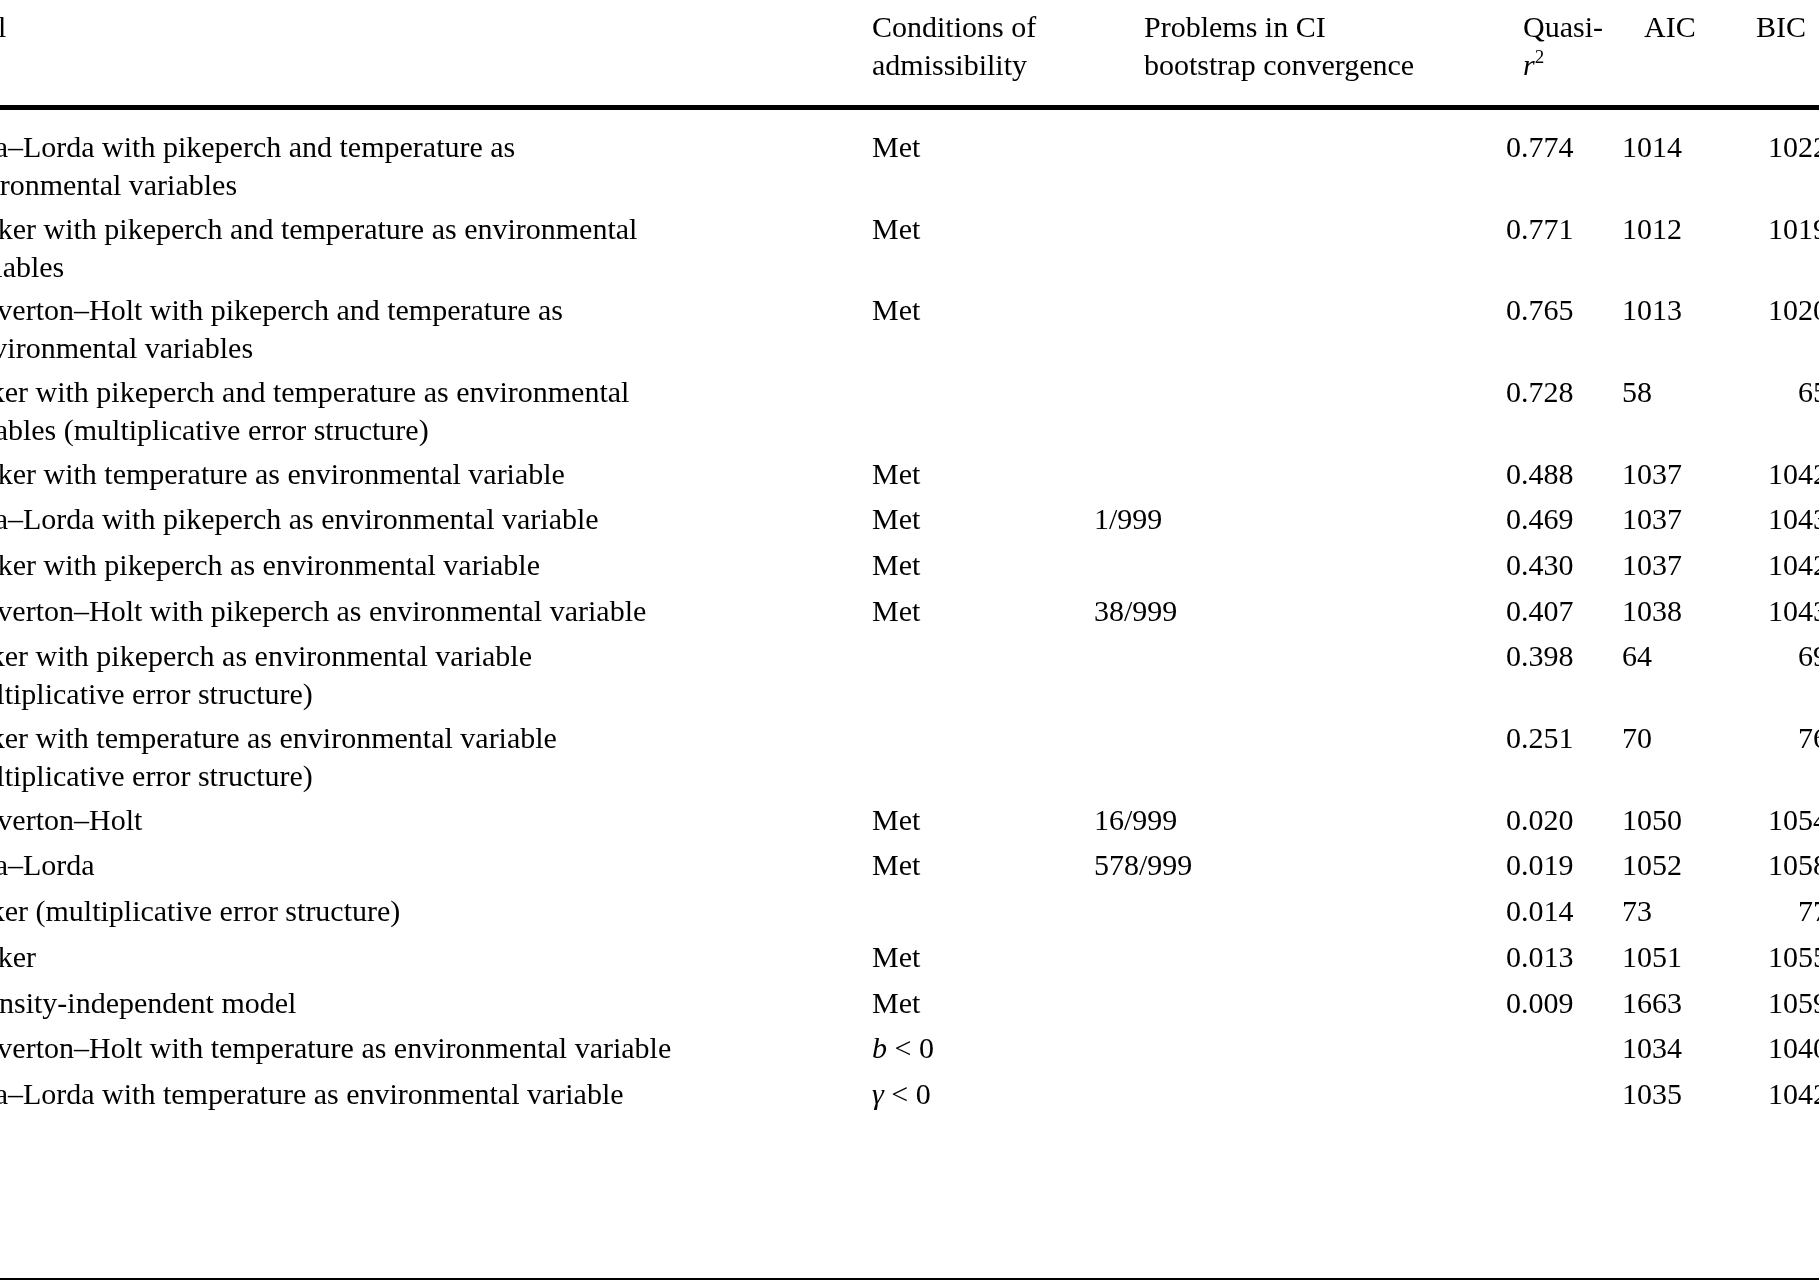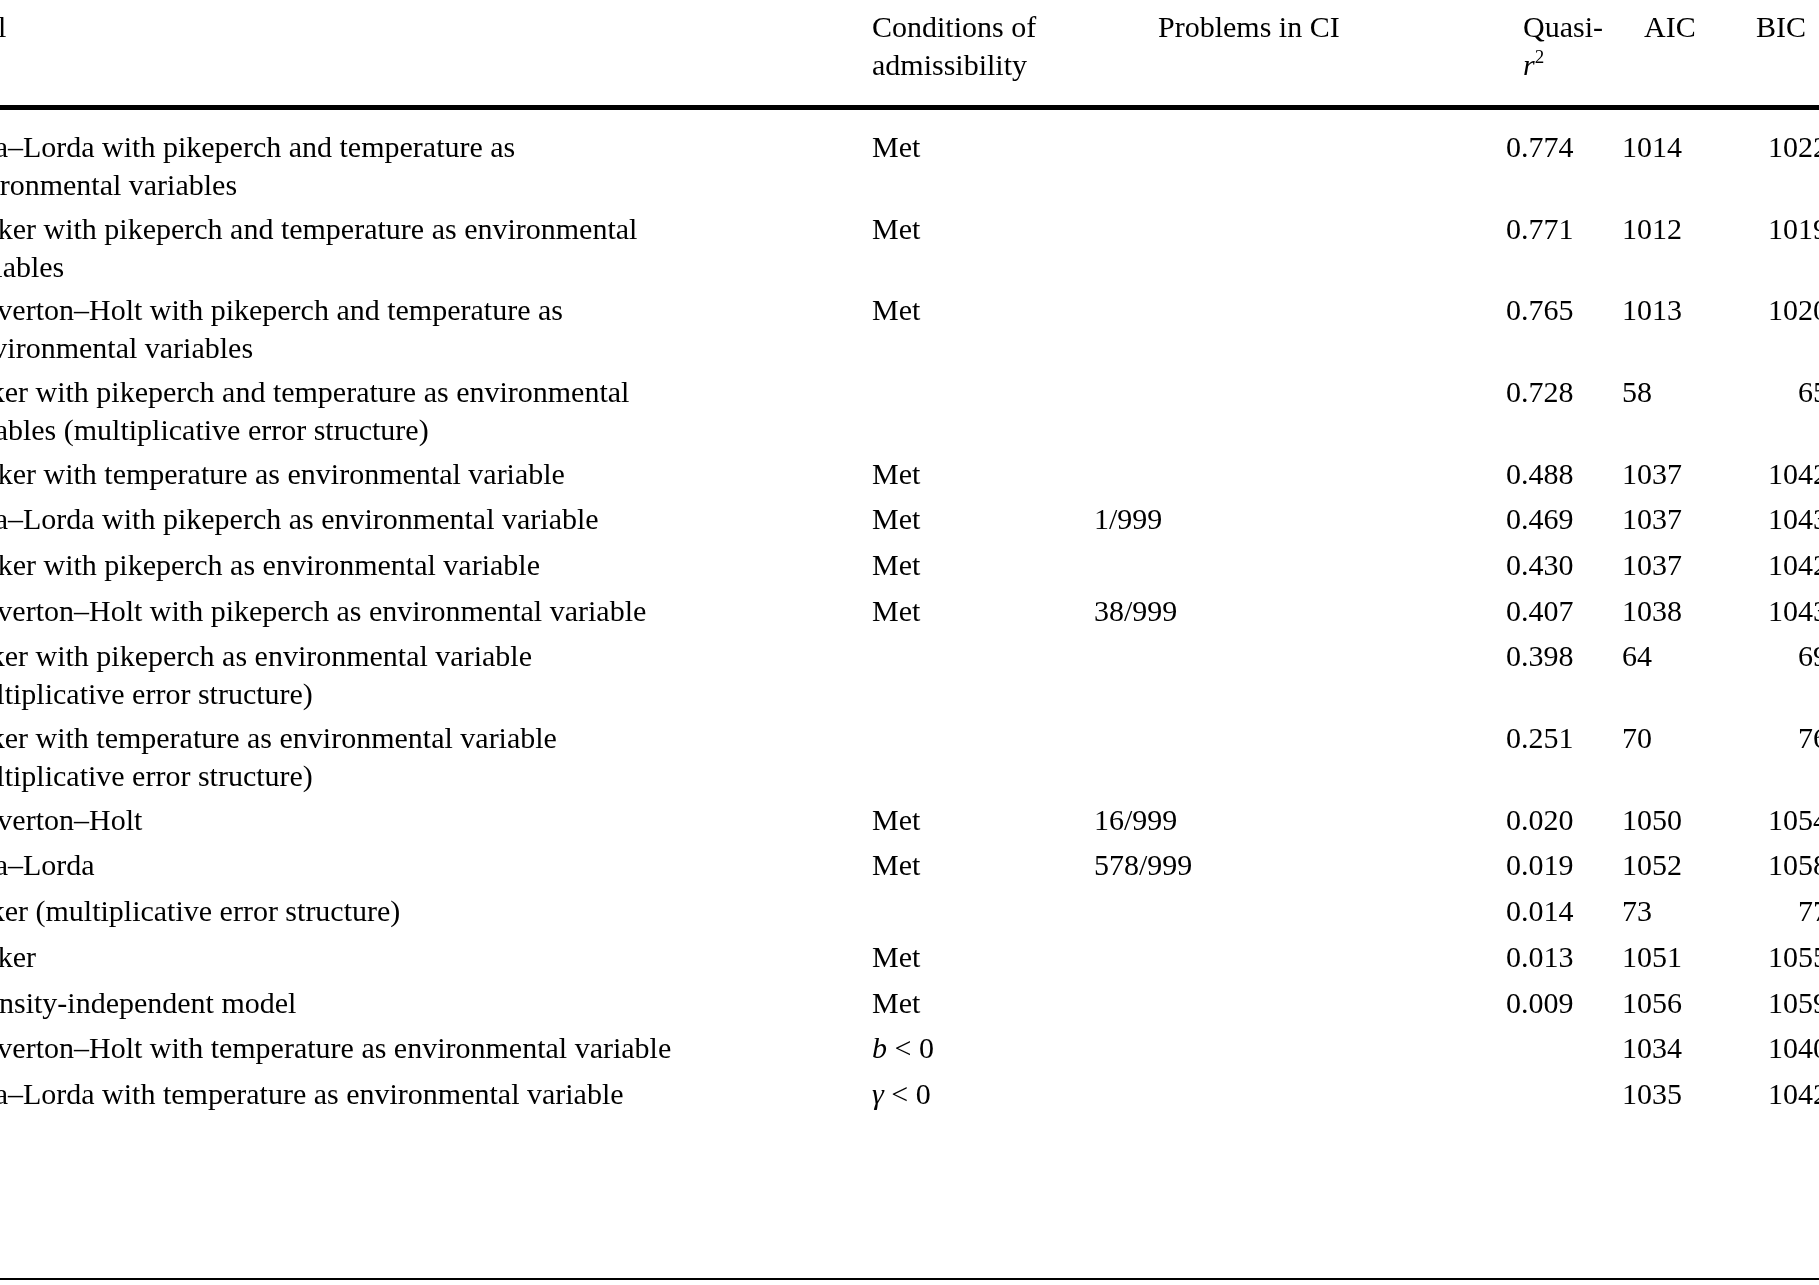--- a/index.html
+++ b/index.html
@@ -29,22 +29,23 @@
 <body>
 
 <div class="page">
   <div class="tbl">
 
     <div class="hdr" style="left:-44px;">Model</div>
     <div class="hdr" style="left:900px;">
       <div>Conditions of</div>
       <div>admissibility</div>
     </div>
-    <div class="hdr" style="left:1172px;margin-left:14px;">
+    <div class="hdr" style="left:1172px;">
       <div>Problems in CI</div>
+      <div>bootstrap convergence</div>
     </div>
     <div class="hdr" style="left:1551px;">
       <div>Quasi-</div>
       <div><i>r</i><span class="sup">2</span></div>
     </div>
     <div class="hdr" style="left:1672px;">AIC</div>
     <div class="hdr" style="left:1784px;">BIC</div>
 
     <div id="rows">
         <div class="row" style="top: 128px;">
@@ -163,21 +164,21 @@
           <div class="c c-prob"></div>
           <div class="c c-q">0.013</div>
           <div class="c c-aic">1051</div>
           <div class="c c-bic">1055</div>
         </div>
         <div class="row" style="top: 984px;">
           <div class="c c-model" style="left: -8px;">Density-independent model</div>
           <div class="c c-cond">Met</div>
           <div class="c c-prob"></div>
           <div class="c c-q">0.009</div>
-          <div class="c c-aic">1056</div>
+          <div class="c c-aic">1663</div>
           <div class="c c-bic">1059</div>
         </div>
         <div class="row" style="top: 1029px;">
           <div class="c c-model" style="left: -8px;">Beverton–Holt with temperature as environmental variable</div>
           <div class="c c-cond"><i>b</i> &lt; 0</div>
           <div class="c c-prob"></div>
           <div class="c c-q"></div>
           <div class="c c-aic">1034</div>
           <div class="c c-bic">1040</div>
         </div>

